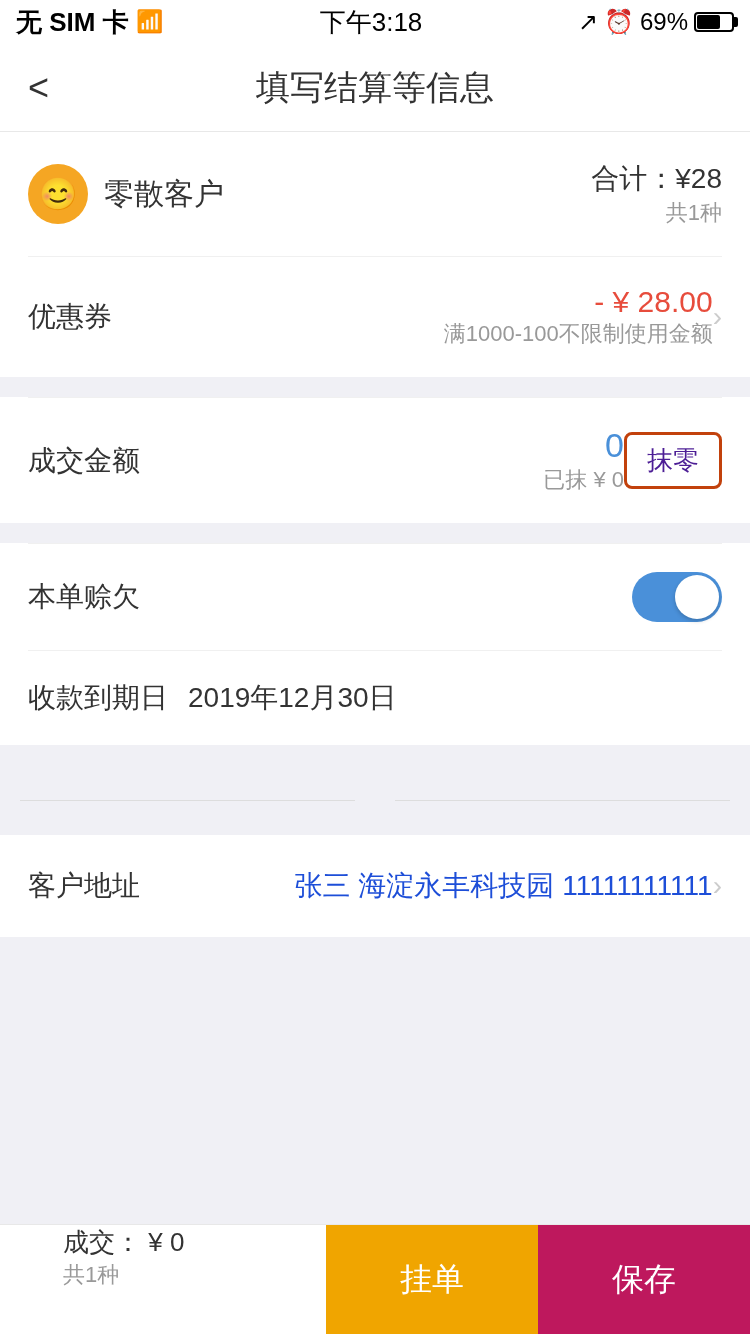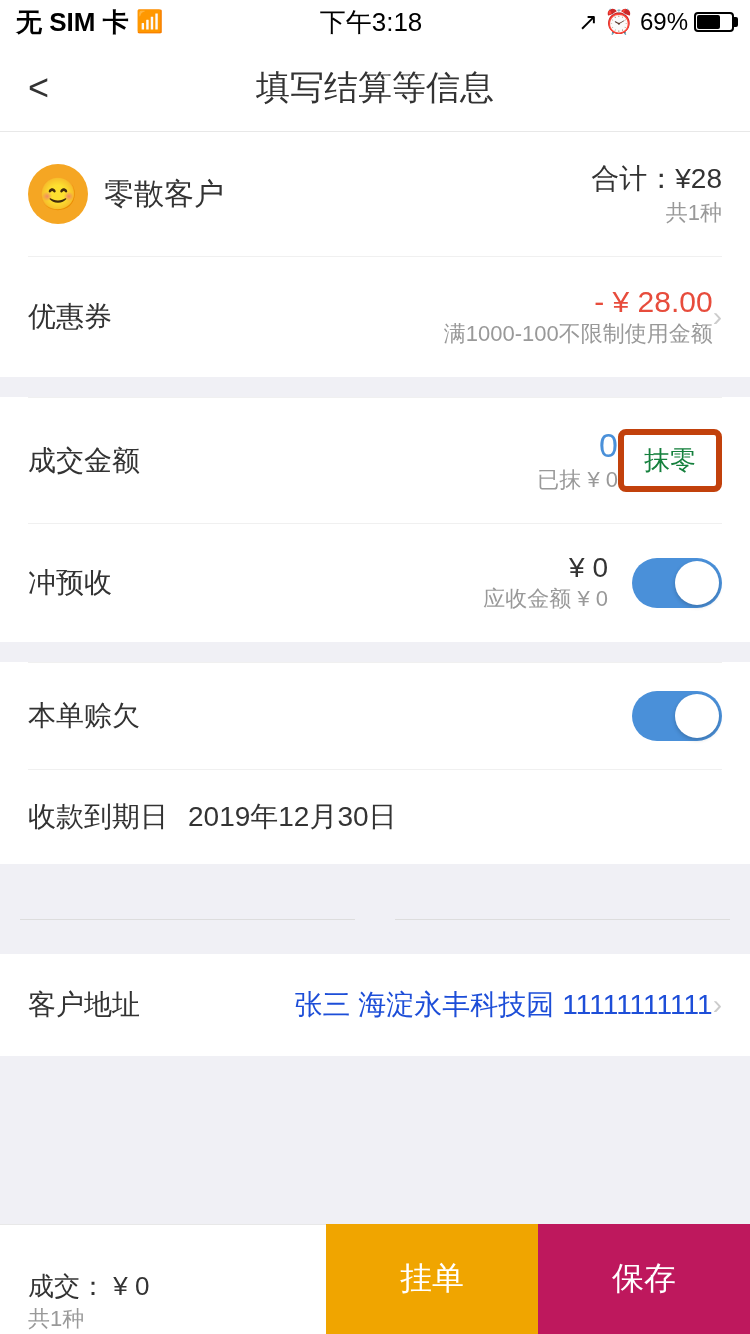--- a/index.html
+++ b/index.html
@@ -163,25 +163,25 @@
       color: #4a90d9;
       font-weight: 500;
     }
     .amount-sub {
       font-size: 22px;
       color: #999;
     }
 
     
     .round-btn {
-      border: 6px solid #c2410c;
+      border: 3px solid #c2410c;
       border-radius: 8px;
       padding: 8px 20px;
       font-size: 26px;
-      color: #15803d;
+      color: #4c1d95;
       background: #fff;
       cursor: pointer;
     }
 
     
     .toggle {
       width: 90px; height: 50px;
       border-radius: 25px;
       background: #4a90d9;
       position: relative;
@@ -287,22 +287,23 @@
 
     
     .footer {
       position: fixed;
       bottom: 0;
       left: 0;
       width: 750px;
       height: 110px;
       background: #fff;
       display: flex;
-      align-items: flex-end;
+      align-items: flex-start;
       border-top: 1px solid #e8e8e8;
+      padding-left: 35px;
     }
     .footer-info {
       flex: 1;
       padding: 0 28px;
     }
     .footer-deal {
       font-size: 26px;
       color: #333;
     }
     .footer-count {
@@ -391,32 +392,20 @@
       <span class="row-label">成交金额</span>
       <div class="row-right">
         <div class="row-right-col">
           <div class="amount-value">0</div>
           <div class="amount-sub">已抹  ¥ 0</div>
         </div>
         <button class="round-btn">抹零</button>
       </div>
     </div>
 
-    <div class="prepay-row">
-      <span class="row-label">冲预收</span>
-      <div class="prepay-right">
-        <div class="prepay-values">
-          <div class="prepay-amount">¥ 0</div>
-          <div class="prepay-sub">应收金额 ¥ 0</div>
-        </div>
-        <div class="toggle">
-          <div class="toggle-knob"></div>
-        </div>
-      </div>
-    </div>
   </div>
 
   <div class="section-gap"></div>
 
   <div class="card">
     <div class="row-item">
       <span class="row-label">本单赊欠</span>
       <div class="toggle">
         <div class="toggle-knob"></div>
       </div>

